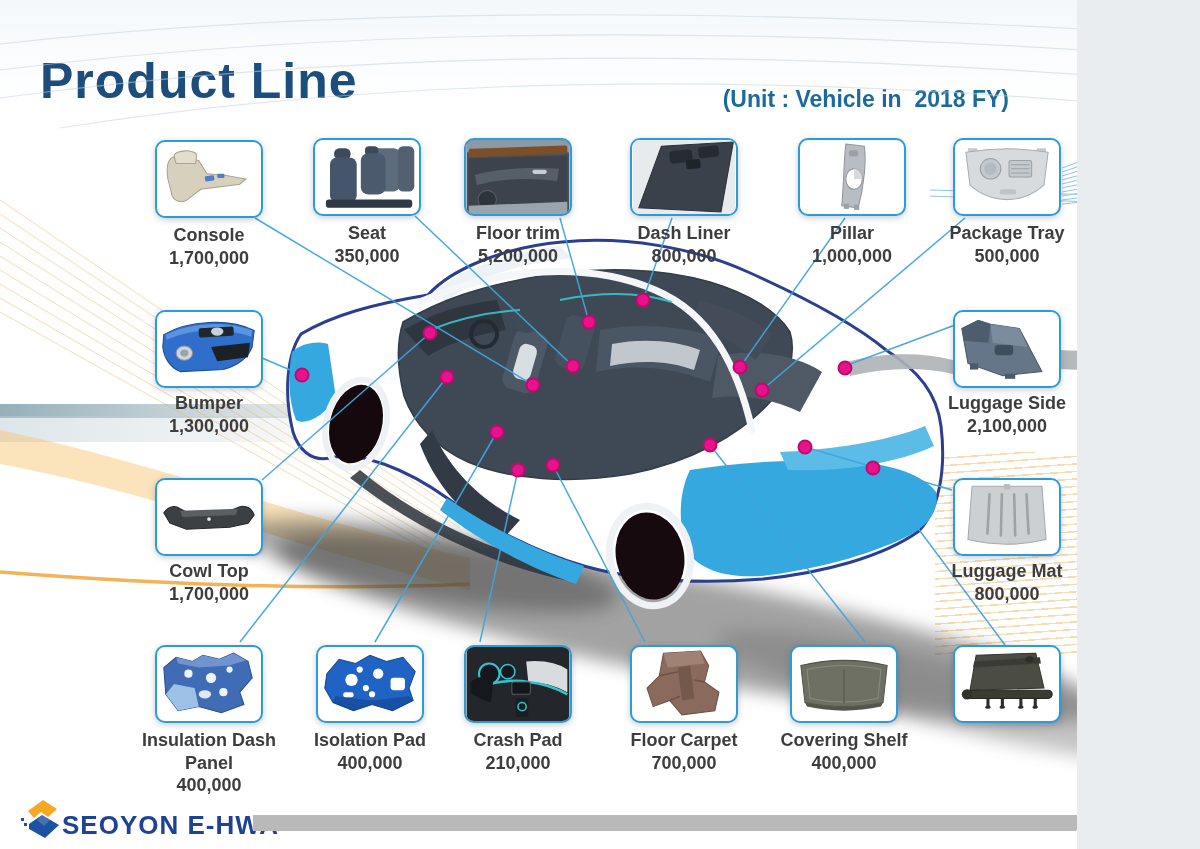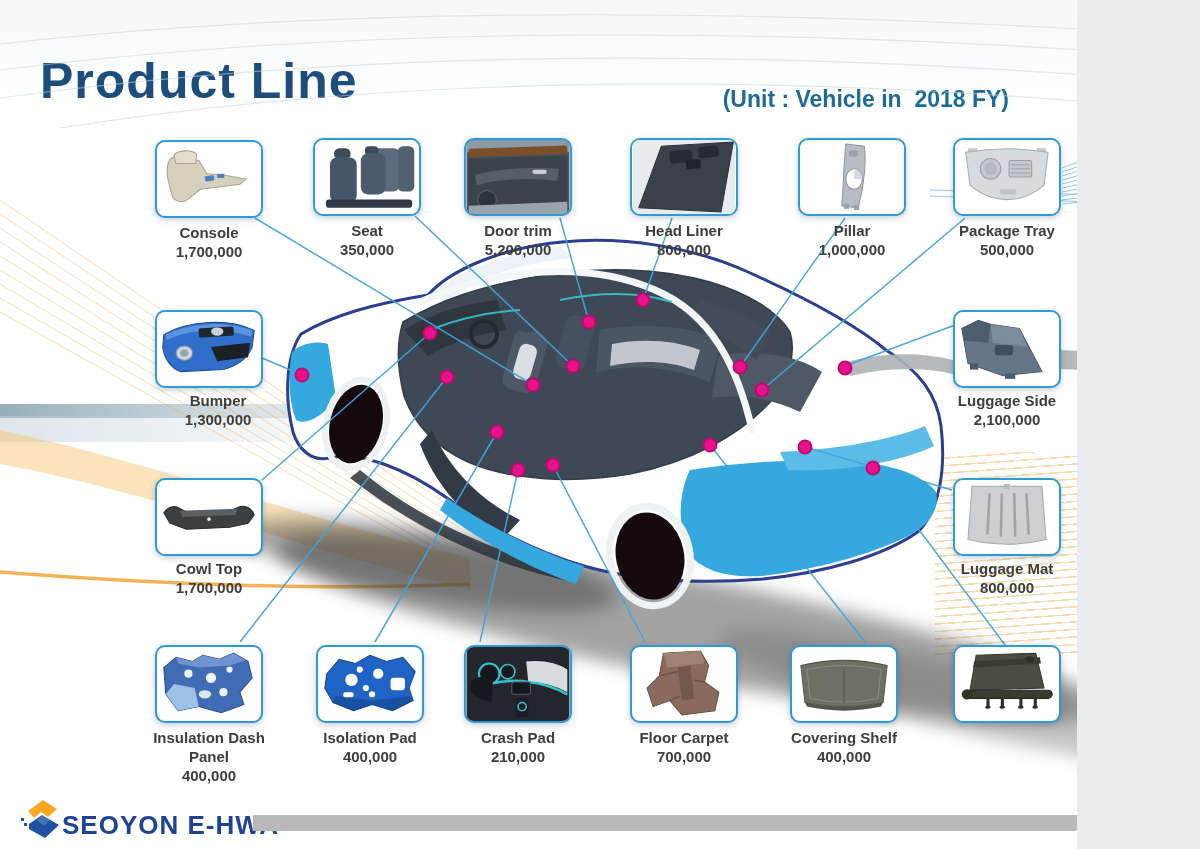--- a/index.html
+++ b/index.html
@@ -14,21 +14,21 @@
   #title{left:40px;top:52px;font-size:50px;font-weight:bold;color:#1d4d7d;letter-spacing:1px;}
   #unitnote{right:68px;top:86px;font-size:23px;font-weight:bold;color:#1b6a9b;white-space:pre;}
   
   .pcard{
     position:absolute;box-sizing:border-box;width:108px;height:78px;
     background:#fff;border:2.5px solid #2e9bd6;border-radius:10px;
     box-shadow:0 2px 6px rgba(30,60,90,.25);overflow:hidden;z-index:40;
   }
   .pcard svg{width:100%;height:100%;}
   .plabel{position:absolute;width:140px;text-align:center;z-index:41;color:#3d3d3d;
-    font-size:15px;font-weight:bold;line-height:1.25;}
+    font-size:18px;font-weight:bold;line-height:1.25;}
   
   #footer{left:0;top:790px;width:1200px;height:59px;z-index:50;}
   #graybar{position:absolute;left:253px;top:25px;width:832px;height:16px;background:#b9b9b9;
     clip-path:polygon(0 0,100% 0,calc(100% - 9px) 100%,0 100%);}
   #blueslash{position:absolute;left:1082px;top:28px;width:20px;height:14px;background:#1d52a2;transform:skewX(-30deg);}
   #yslash1{position:absolute;left:1097px;top:14px;width:13px;height:13px;background:#f7a823;transform:skewX(-30deg);}
   #yslash2{position:absolute;left:1092px;top:30px;width:11px;height:11px;background:#f7a823;transform:skewX(-30deg);}
   #orangebar{position:absolute;left:1112px;top:23px;width:88px;height:19px;background:#f7a823;
     clip-path:polygon(11px 0,100% 0,100% 100%,0 100%);}
   #logotext{position:absolute;left:62px;top:20px;font-size:26px;font-weight:bold;color:#1e4296;letter-spacing:1px;}
@@ -237,35 +237,35 @@
       <rect x="0" y="0" width="100" height="12" fill="#8a9aa6"></rect>
       <rect x="2" y="7" width="96" height="8" rx="2" fill="#7c4f28" transform="rotate(-2 50 11)"></rect>
       <path d="M2,18 L98,15 L98,70 L2,70 Z" fill="#3c434c"></path>
       <path d="M8,34 C30,28 60,26 90,28 L88,40 C60,36 30,38 10,44 Z" fill="#565e68"></path>
       <rect x="64" y="29" width="14" height="4" rx="2" fill="#c9ced3"></rect>
       <circle cx="20" cy="58" r="9" fill="#2e343c" stroke="#555c64"></circle>
       <path d="M2,64 L98,60 L98,72 L2,72 Z" fill="#9aa4ad"></path>
     </svg>
   </div>
   <div class="plabel" style="left:448px;top:222px">
-    <div>Door trim</div>
+    <div>Floor trim</div>
     <div>5,200,000</div>
   </div>
 
   <div class="pcard" style="left:630px;top:138px">
     <svg viewBox="0 0 100 72">
       <rect x="0" y="0" width="100" height="72" fill="#e8ebed"></rect>
       <path d="M6,66 L28,6 L98,2 L86,70 Z" fill="#3a414b" stroke="#2c323a"></path>
       <rect x="36" y="10" width="22" height="12" rx="3" fill="#252b33" transform="rotate(-6 47 16)"></rect>
       <rect x="64" y="6" width="20" height="11" rx="3" fill="#252b33" transform="rotate(-6 74 12)"></rect>
       <rect x="52" y="19" width="14" height="9" rx="2" fill="#1f242b" transform="rotate(-6 59 23)"></rect>
     </svg>
   </div>
   <div class="plabel" style="left:614px;top:222px">
-    <div>Head Liner</div>
+    <div>Dash Liner</div>
     <div>800,000</div>
   </div>
 
   <div class="pcard" style="left:798px;top:138px">
     <svg viewBox="0 0 100 72">
       <path d="M44,4 L62,6 C64,20 62,44 56,66 L40,64 C42,44 42,20 44,4 Z" fill="#b7bdc2" stroke="#8f969c"></path>
       <ellipse cx="52" cy="38" rx="8" ry="10" fill="#ffffff" stroke="#8f969c"></ellipse>
       <path d="M52,28 A8,10 0 0 1 60,38 L52,38 Z" fill="#d6dadd"></path>
       <rect x="47" y="10" width="9" height="6" rx="2" fill="#9aa1a7"></rect>
       <rect x="42" y="62" width="5" height="5" fill="#9aa1a7"></rect>
@@ -302,21 +302,21 @@
     <svg viewBox="0 0 100 72">
       <path d="M6,22 C30,8 70,6 94,18 L92,34 C88,44 78,52 64,56 L22,58 C12,54 6,44 5,34 Z" fill="#2f6ecb" stroke="#1d4c96"></path>
       <path d="M8,22 C32,10 68,8 92,18 L91,24 C66,15 32,16 9,27 Z" fill="#5a93e0"></path>
       <rect x="40" y="15" width="34" height="9" rx="2" fill="#20262e" transform="rotate(-3 57 19)"></rect>
       <path d="M52,34 L90,30 L88,44 L58,48 Z" fill="#1c2127"></path>
       <ellipse cx="26" cy="40" rx="8" ry="7" fill="#cfd6dd" stroke="#8b949c"></ellipse>
         <ellipse cx="26" cy="40" rx="4" ry="3.5" fill="#9aa3ab"></ellipse>
       <ellipse cx="58" cy="19" rx="6" ry="4" fill="#c8d0d8"></ellipse>
     </svg>
   </div>
-  <div class="plabel" style="left:148px;top:392px">
+  <div class="plabel" style="left:139px;top:392px">
     <div>Bumper</div>
     <div>1,300,000</div>
   </div>
 
   <div class="pcard" style="left:953px;top:310px">
     <svg viewBox="0 0 100 72">
       <path d="M6,16 L22,8 L34,12 L62,16 L84,58 L46,62 L12,50 Z" fill="#647687" stroke="#4a5a6a"></path>
       <path d="M6,16 L22,8 L34,12 L32,30 L8,28 Z" fill="#4d5d6d"></path>
       <path d="M34,12 L62,16 L70,34 L36,30 Z" fill="#7b8c9c"></path>
       <rect x="38" y="32" width="18" height="10" rx="3" fill="#3f4e5d"></rect>

